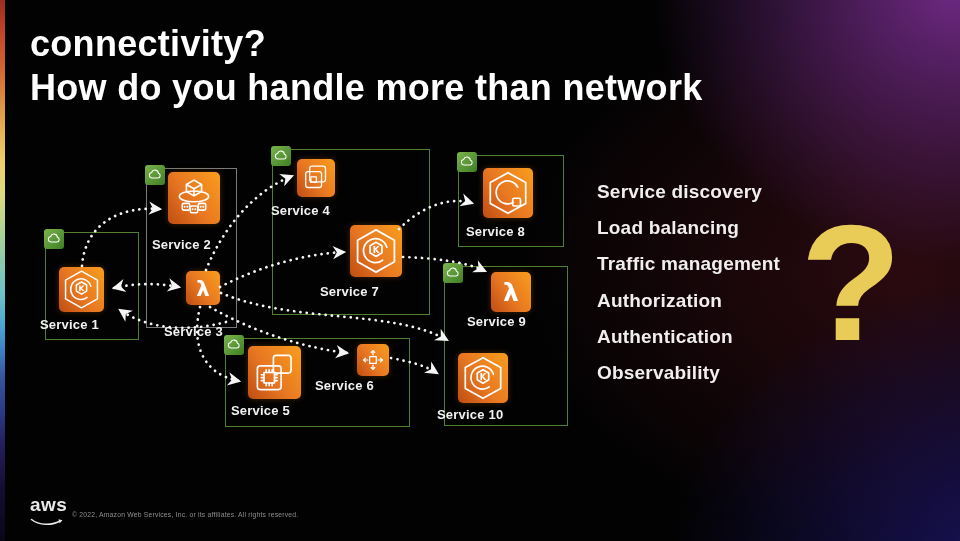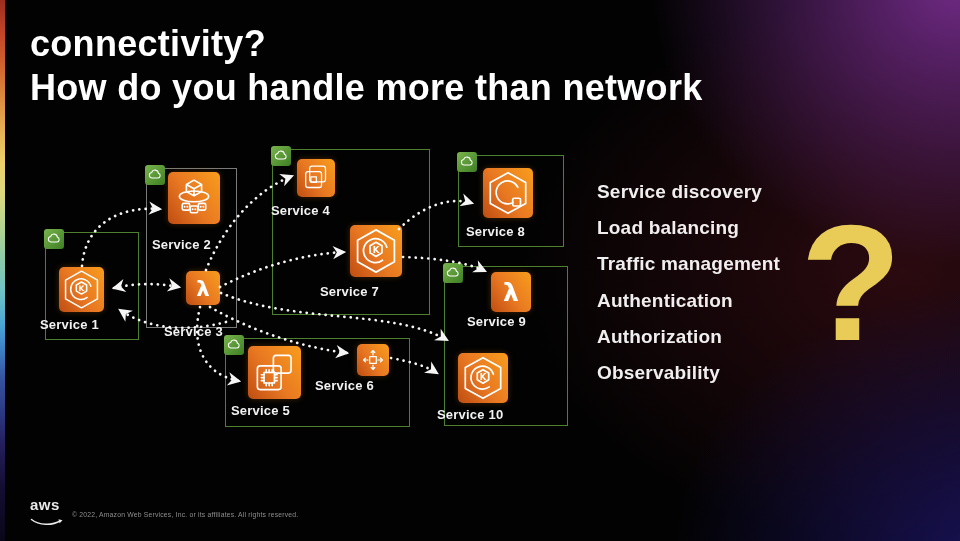--- a/index.html
+++ b/index.html
@@ -31,21 +31,21 @@
   .node svg{width:100%;height:100%;display:block;}
   .svclabel{position:absolute;width:90px;text-align:left;color:#f2f2f2;
     font-size:13px;font-weight:600;letter-spacing:.2px;}
   
   .caps{position:absolute;left:597px;top:174px;color:#f0eeee;font-size:19px;
     font-weight:600;line-height:36.2px;letter-spacing:.2px;}
   .qmark{position:absolute;left:796px;top:200px;width:110px;text-align:center;
     color:#e8cc57;font-size:166px;line-height:1;font-weight:700;}
   
   .aws-logo{position:absolute;left:30px;top:497px;width:36px;color:#e9e9e9;}
-  .aws-logo .txt{font-size:15px;font-weight:700;letter-spacing:.5px;line-height:16px;}
+  .aws-logo .txt{font-size:19px;font-weight:700;letter-spacing:.5px;line-height:16px;}
   .copyright{position:absolute;left:72px;top:511px;color:#8f8f8f;font-size:6.8px;letter-spacing:.2px;}
   svg text{font-family:"DejaVu Sans","Liberation Sans",sans-serif;}
   .arrows{position:absolute;left:0;top:0;pointer-events:none;}
 </style>
 </head>
 <body>
 
 <div id="stage">
   <div id="edge-strip"></div>
 
@@ -233,22 +233,22 @@
       <path d="M 210,307 C 255,333 307,348 347,353" marker-end="url(#ah)"></path>
       <path d="M 391,358 C 412,362 426,366 437,373" marker-end="url(#ah)"></path>
       <path d="M 226,322 C 185,333 146,328 120,310" marker-end="url(#ah)"></path>
     </g>
   </svg>
 
   <div class="caps">
     <div>Service discovery</div>
     <div>Load balancing</div>
     <div>Traffic management</div>
+    <div>Authorization</div>
     <div>Authentication</div>
-    <div>Authorization</div>
     <div>Observability</div>
   </div>
   <div class="qmark">?</div>
 
   <div class="aws-logo">
     <div class="txt">aws</div>
     <svg width="34" height="9" viewBox="0 0 34 9">
       <path d="M1.5,1.5 C 9,7.5 22,7.8 30.5,2.8" fill="none" stroke="#e9e9e9" stroke-width="1.6" stroke-linecap="round"></path>
       <path d="M28.5,1.2 L32.5,2.2 L29.6,5.2 z" fill="#e9e9e9"></path>
     </svg>

